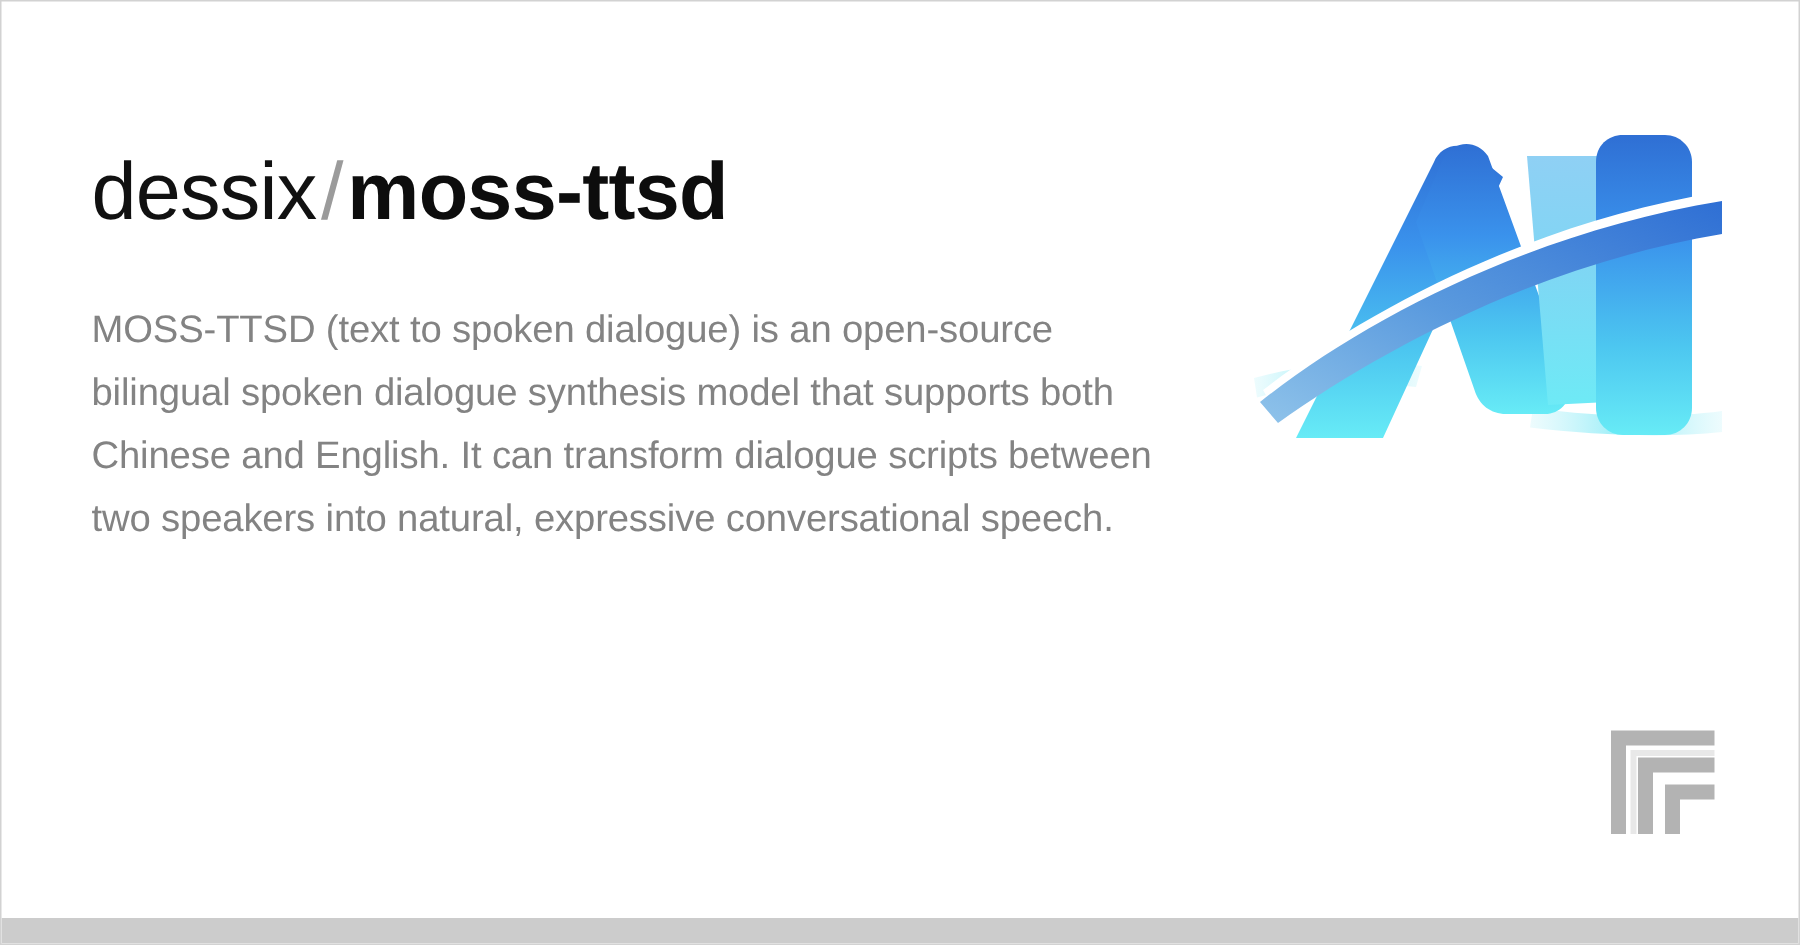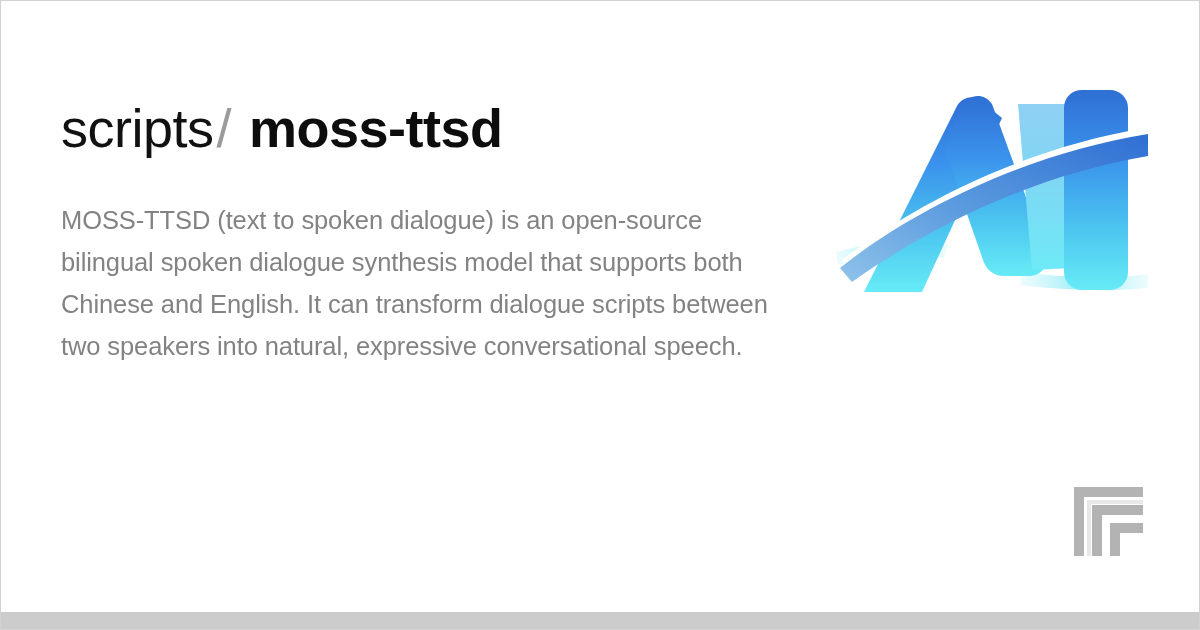--- a/index.html
+++ b/index.html
@@ -29,21 +29,21 @@
 
   #repo-title {
     font-size:54px;
     line-height:62px;
     letter-spacing:-0.5px;
     color:#111111;
     white-space:nowrap;
   }
   #repo-title .owner      { font-weight:400; color:#111111; }
   #repo-title .slash      { font-weight:400; color:#9b9b9b; padding:0 3px; }
-  #repo-title .reponame   { font-weight:700; color:#0d0d0d;margin-left:15px; }
+  #repo-title .reponame   { font-weight:700; color:#0d0d0d; }
 
   #repo-description {
     margin-top:40px;
     font-size:25.5px;
     line-height:42px;
     color:#838383;
     letter-spacing:-0.1px;
     max-width:720px;
   }
 
@@ -76,21 +76,21 @@
   }
 </style>
 </head>
 <body>
 
 <div id="og-card">
 
   <div id="content">
 
     <div id="repo-title">
-      <span class="owner">scripts</span><span class="slash">/</span><span class="reponame">moss-ttsd</span>
+      <span class="owner">dessix</span><span class="slash">/</span><span class="reponame">moss-ttsd</span>
     </div>
 
     <p id="repo-description">MOSS-TTSD (text to spoken dialogue) is an open-source bilingual spoken dialogue synthesis model that supports both Chinese and English. It can transform dialogue scripts between two speakers into natural, expressive conversational speech.</p>
   </div>
 
   <div id="project-logo">
     <svg viewBox="0 0 330 250" xmlns="http://www.w3.org/2000/svg" aria-hidden="true">
       <defs>
         <linearGradient id="gM" x1="0" y1="0" x2="0" y2="1">
           <stop offset="0" stop-color="#2f6fd4"></stop>

